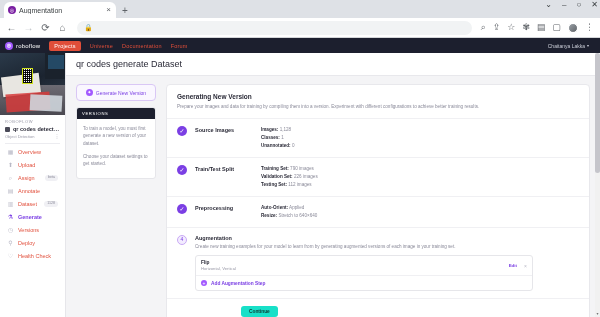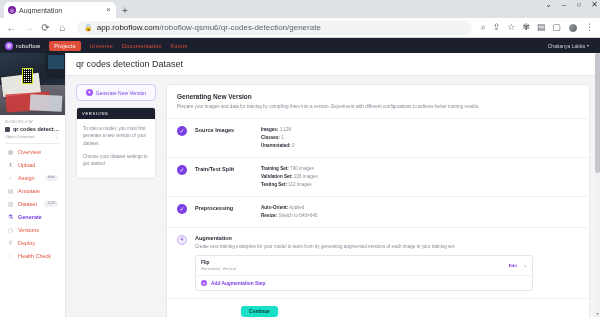--- a/index.html
+++ b/index.html
@@ -340,21 +340,20 @@
     </div>
   </div>
 
   <div class="toolbar">
     <span class="navbtn">←</span>
     <span class="navbtn dim">→</span>
     <span class="navbtn">⟳</span>
     <span class="navbtn">⌂</span>
     <div class="omnibox">
       <span class="lock">🔒</span>
-      <span class="url"><span>app.roboflow.com</span><span class="dim">/roboflow-qsmu6/qr-codes-detection/generate</span></span>
     </div>
     <div class="tb-icons">
       <span class="tb-icon">⌕</span>
       <span class="tb-icon">⇪</span>
       <span class="tb-icon">☆</span>
       <span class="tb-icon">✾</span>
       <span class="tb-icon">▤</span>
       <span class="tb-icon">▢</span>
       <span class="avatar-sm"></span>
       <span class="tb-icon">⋮</span>
@@ -443,21 +442,21 @@
           </div>
           <div class="side-item">
             <span class="ico">♡</span>
             <span class="lbl">Health Check</span>
           </div>
         </div>
       </div>
 
       <div class="main">
         <div class="main-head">
-          <div class="page-title">qr codes detection Dataset</div>
+          <div class="page-title">qr codes generate Dataset</div>
         </div>
 
         <div class="main-grid">
 
           <div class="left-panel">
             <div class="gen-btn">
               <span class="spark">✦</span>
               <span class="lbl">Generate New Version</span>
             </div>
             <div class="versions-card">

